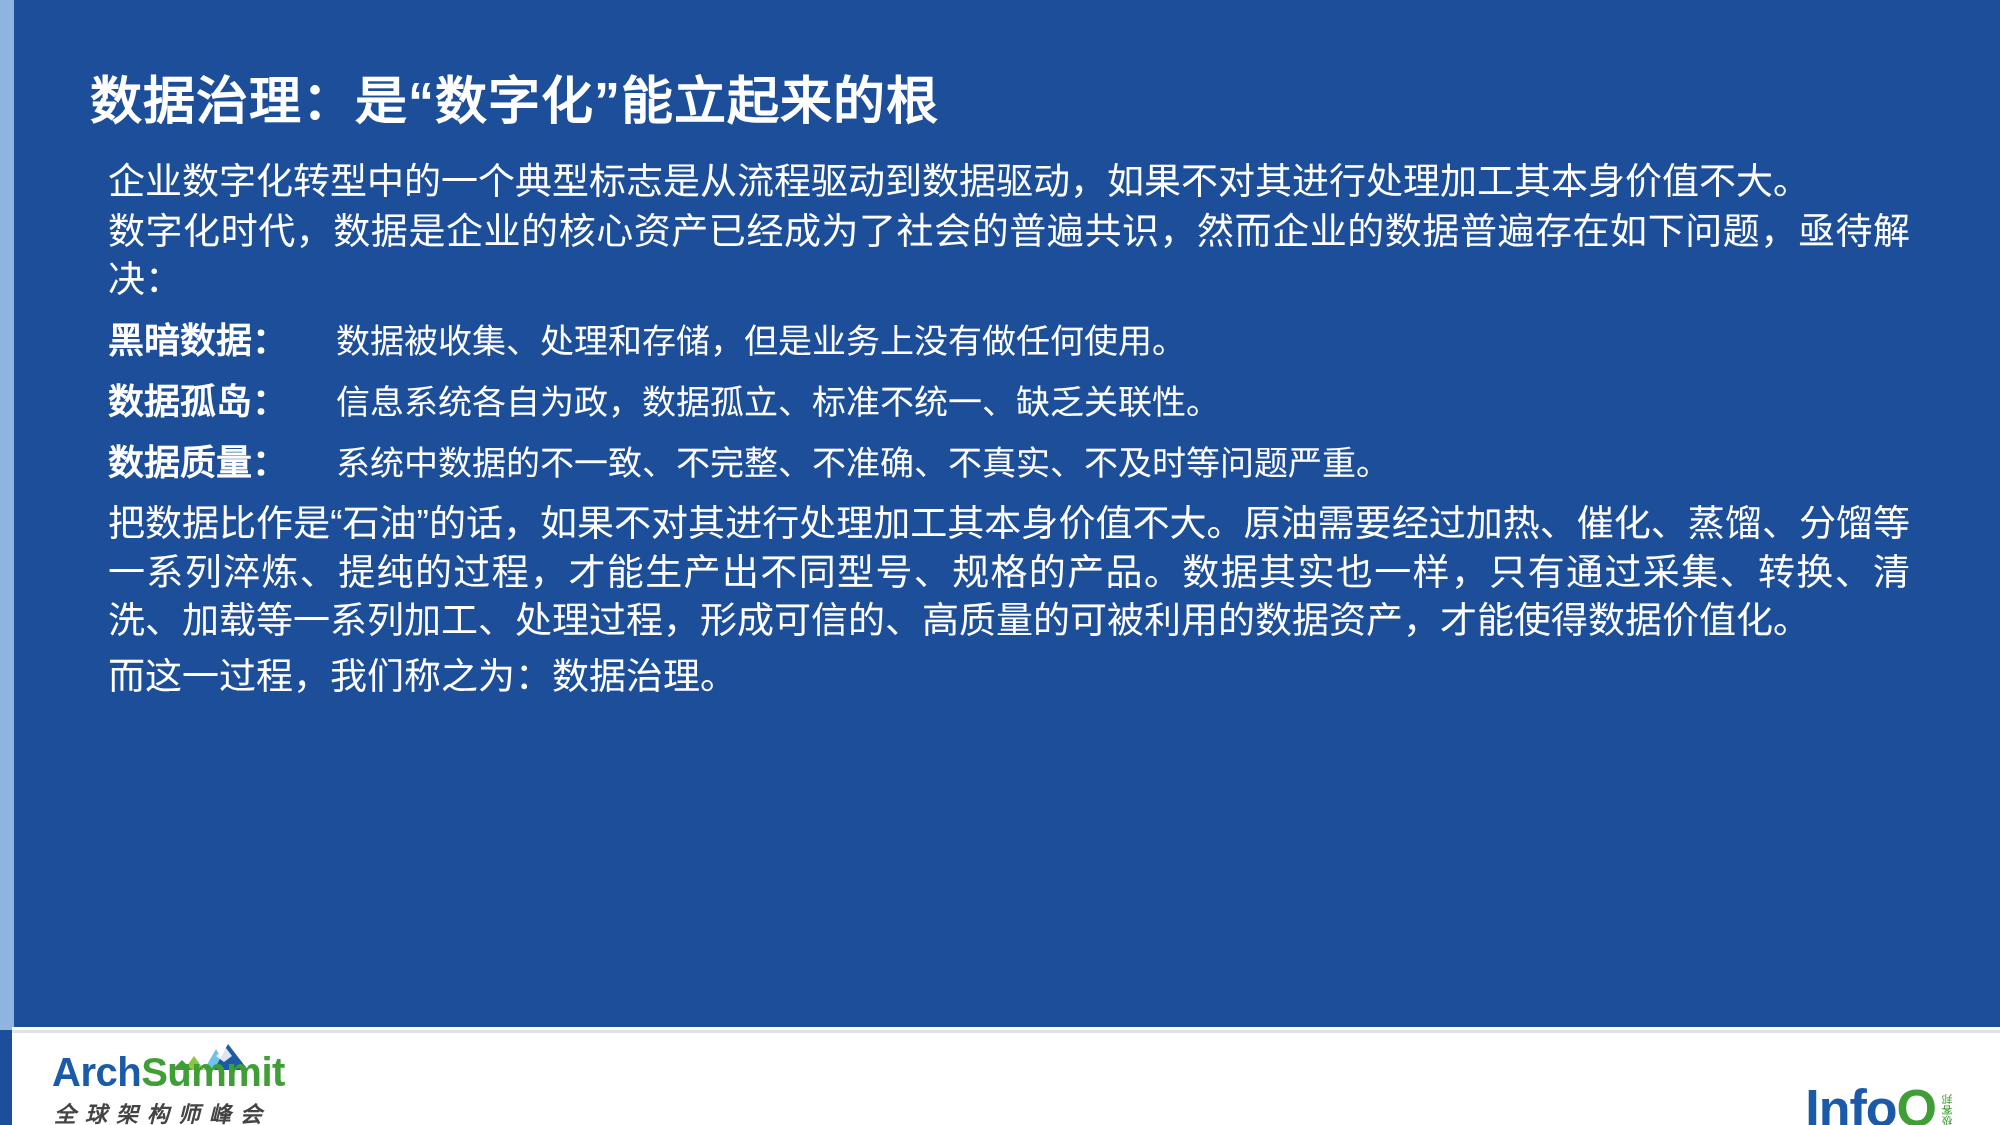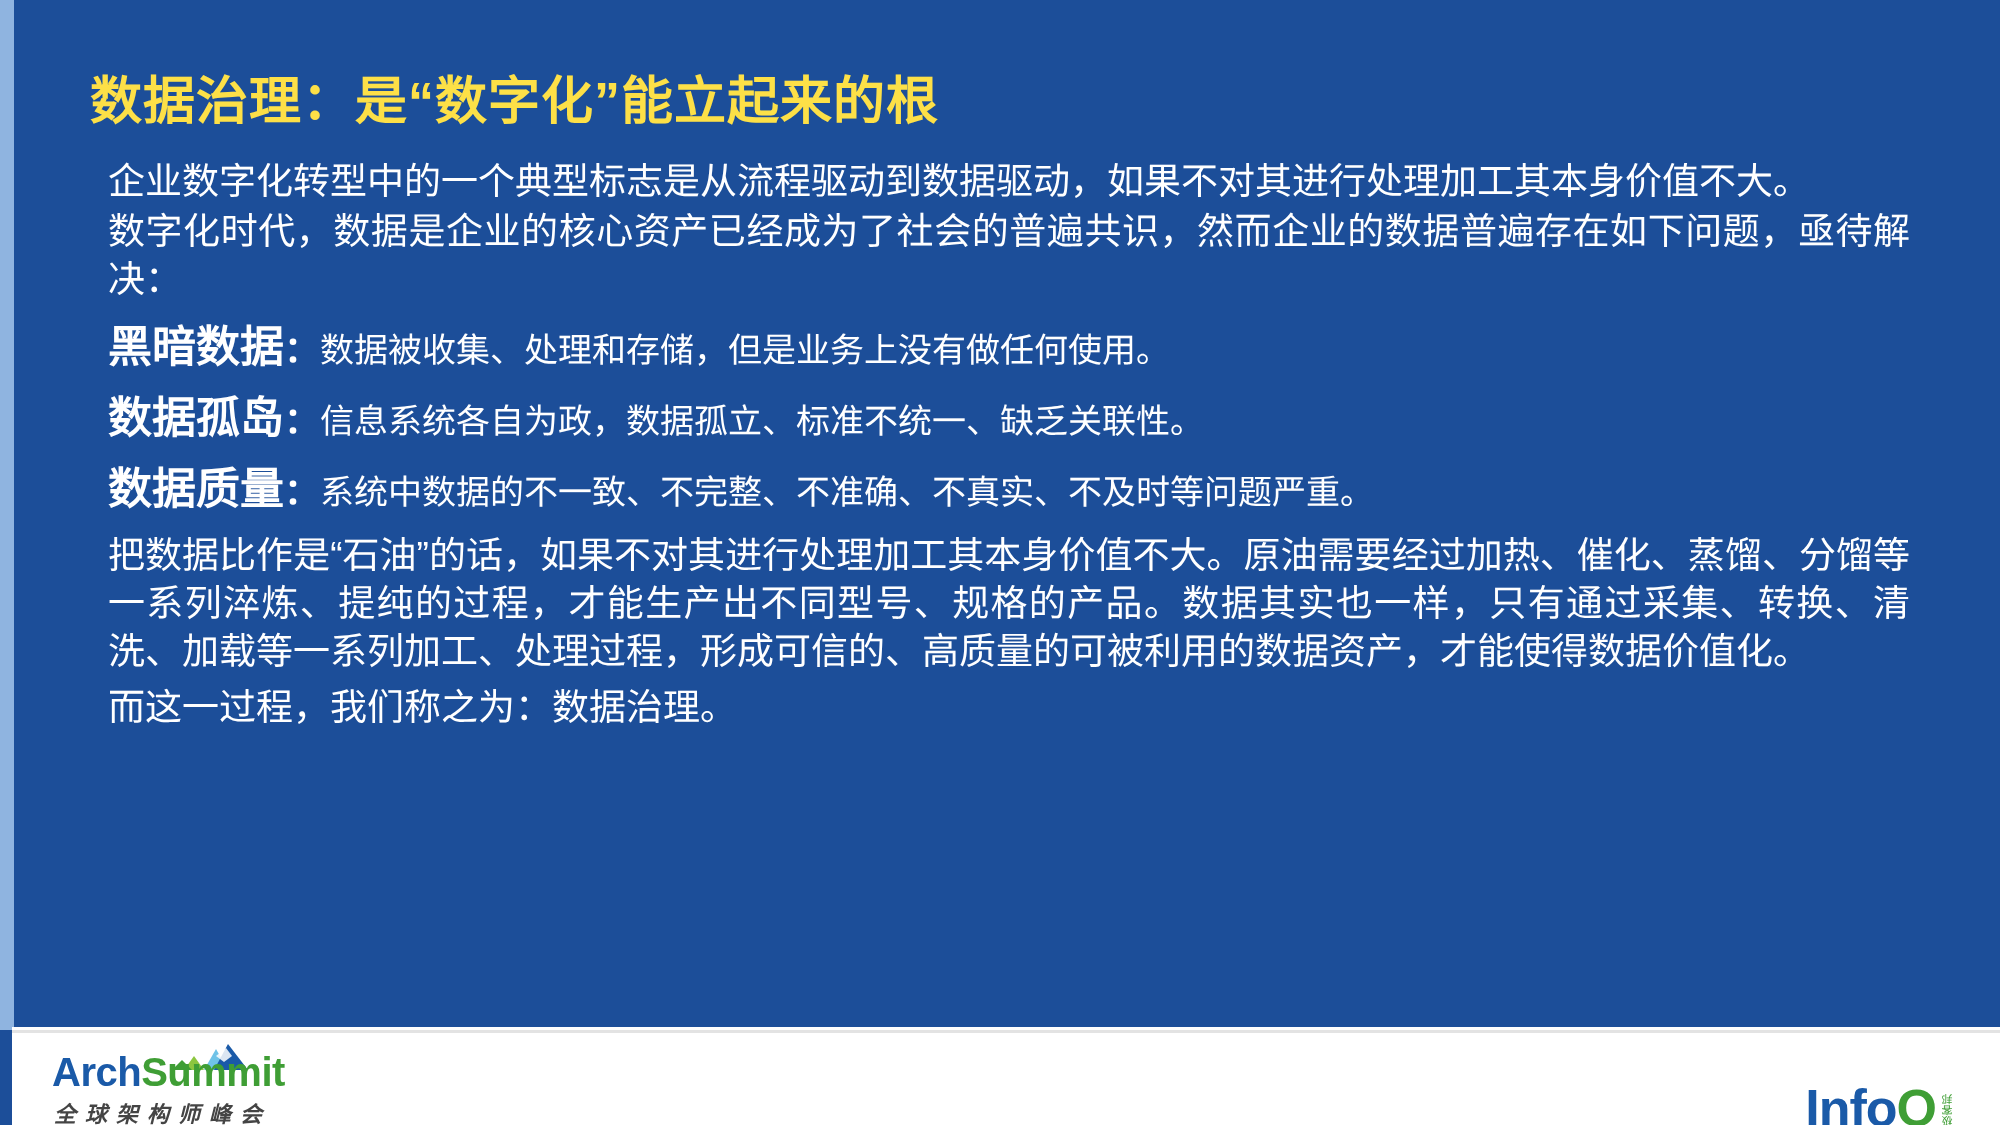--- a/index.html
+++ b/index.html
@@ -35,21 +35,21 @@
   .content {
     position: absolute;
     left: 90px;
     top: 72px;
     width: 1850px;
   }
 
   .slide-title {
     font-size: 52px;
     font-weight: bold;
-    color: #fde047;
+    color: #ffffff;
     letter-spacing: 1px;
     line-height: 1.15;
     margin: 0 0 26px 0;
     white-space: nowrap;
   }
 
   .body-block {
     width: 1820px;
   }
 
@@ -70,30 +70,31 @@
   .issue {
     color: #ffffff;
     font-size: 35px;
     line-height: 1.30;
     margin: 14px 0 14px 0;
     padding-left: 18px;
   }
 
   .issue .label {
     font-weight: bold;
-    font-size: 44px;
+    font-size: 36px;
   }
 
   .issue .label-colon {
     font-weight: bold;
     font-size: 36px;
   }
 
   .issue .desc {
     font-size: 34px;
+    margin-left: 48px;
   }
 
   
   .footer {
     position: absolute;
     left: 12px;
     bottom: 0;
     width: 2000px;
     height: 95px;
     background: #ffffff;

